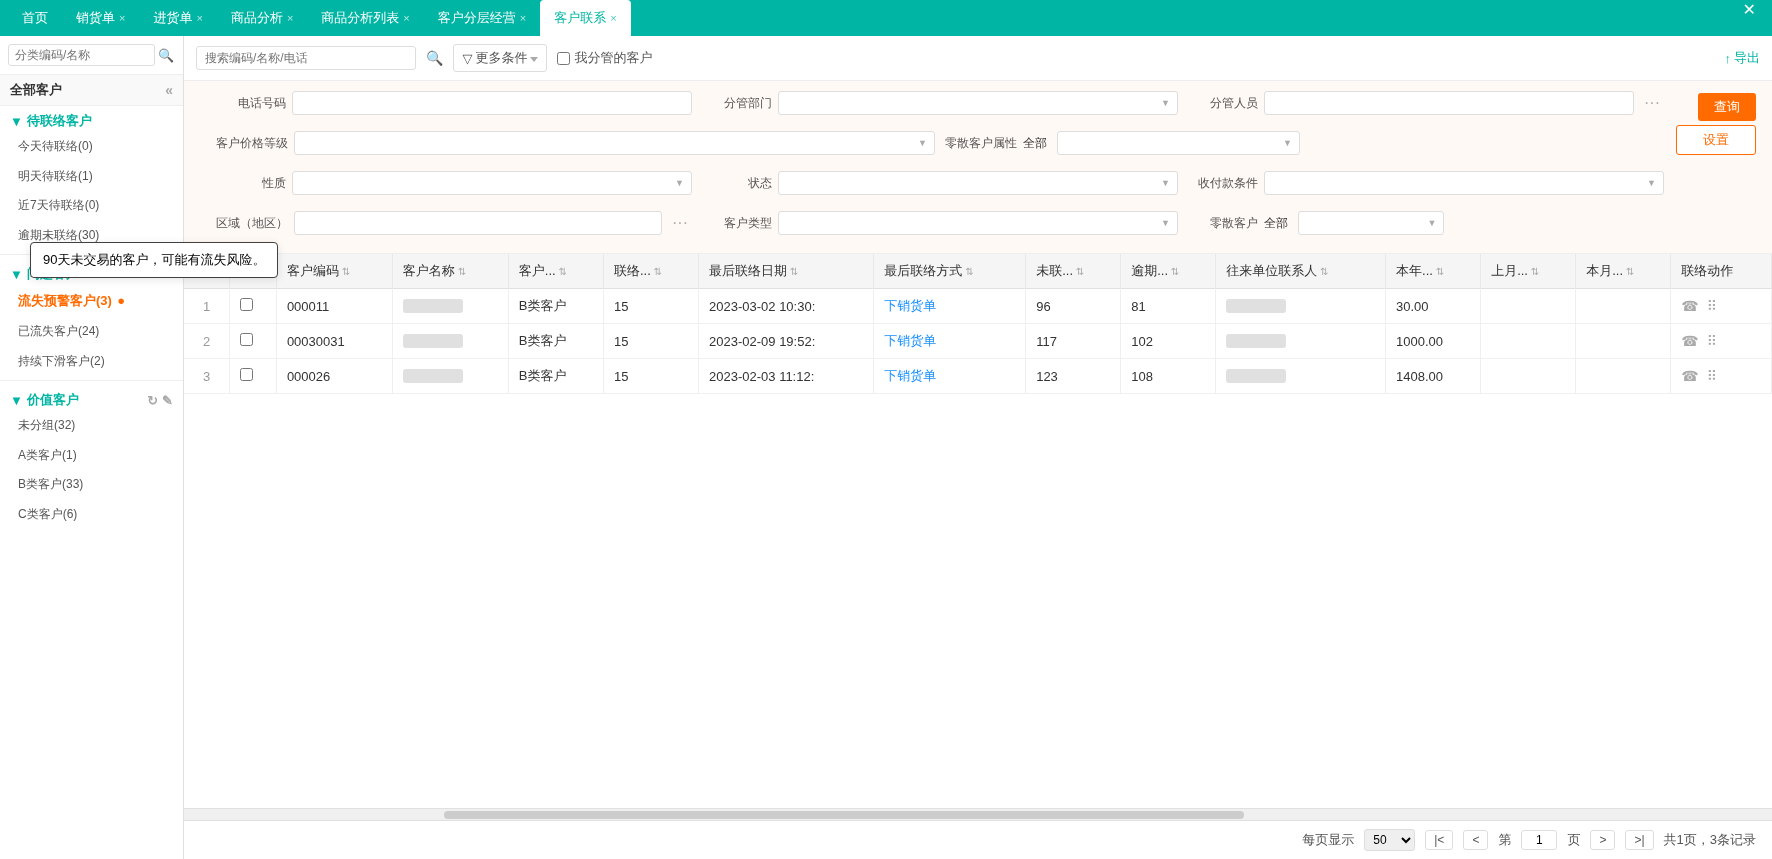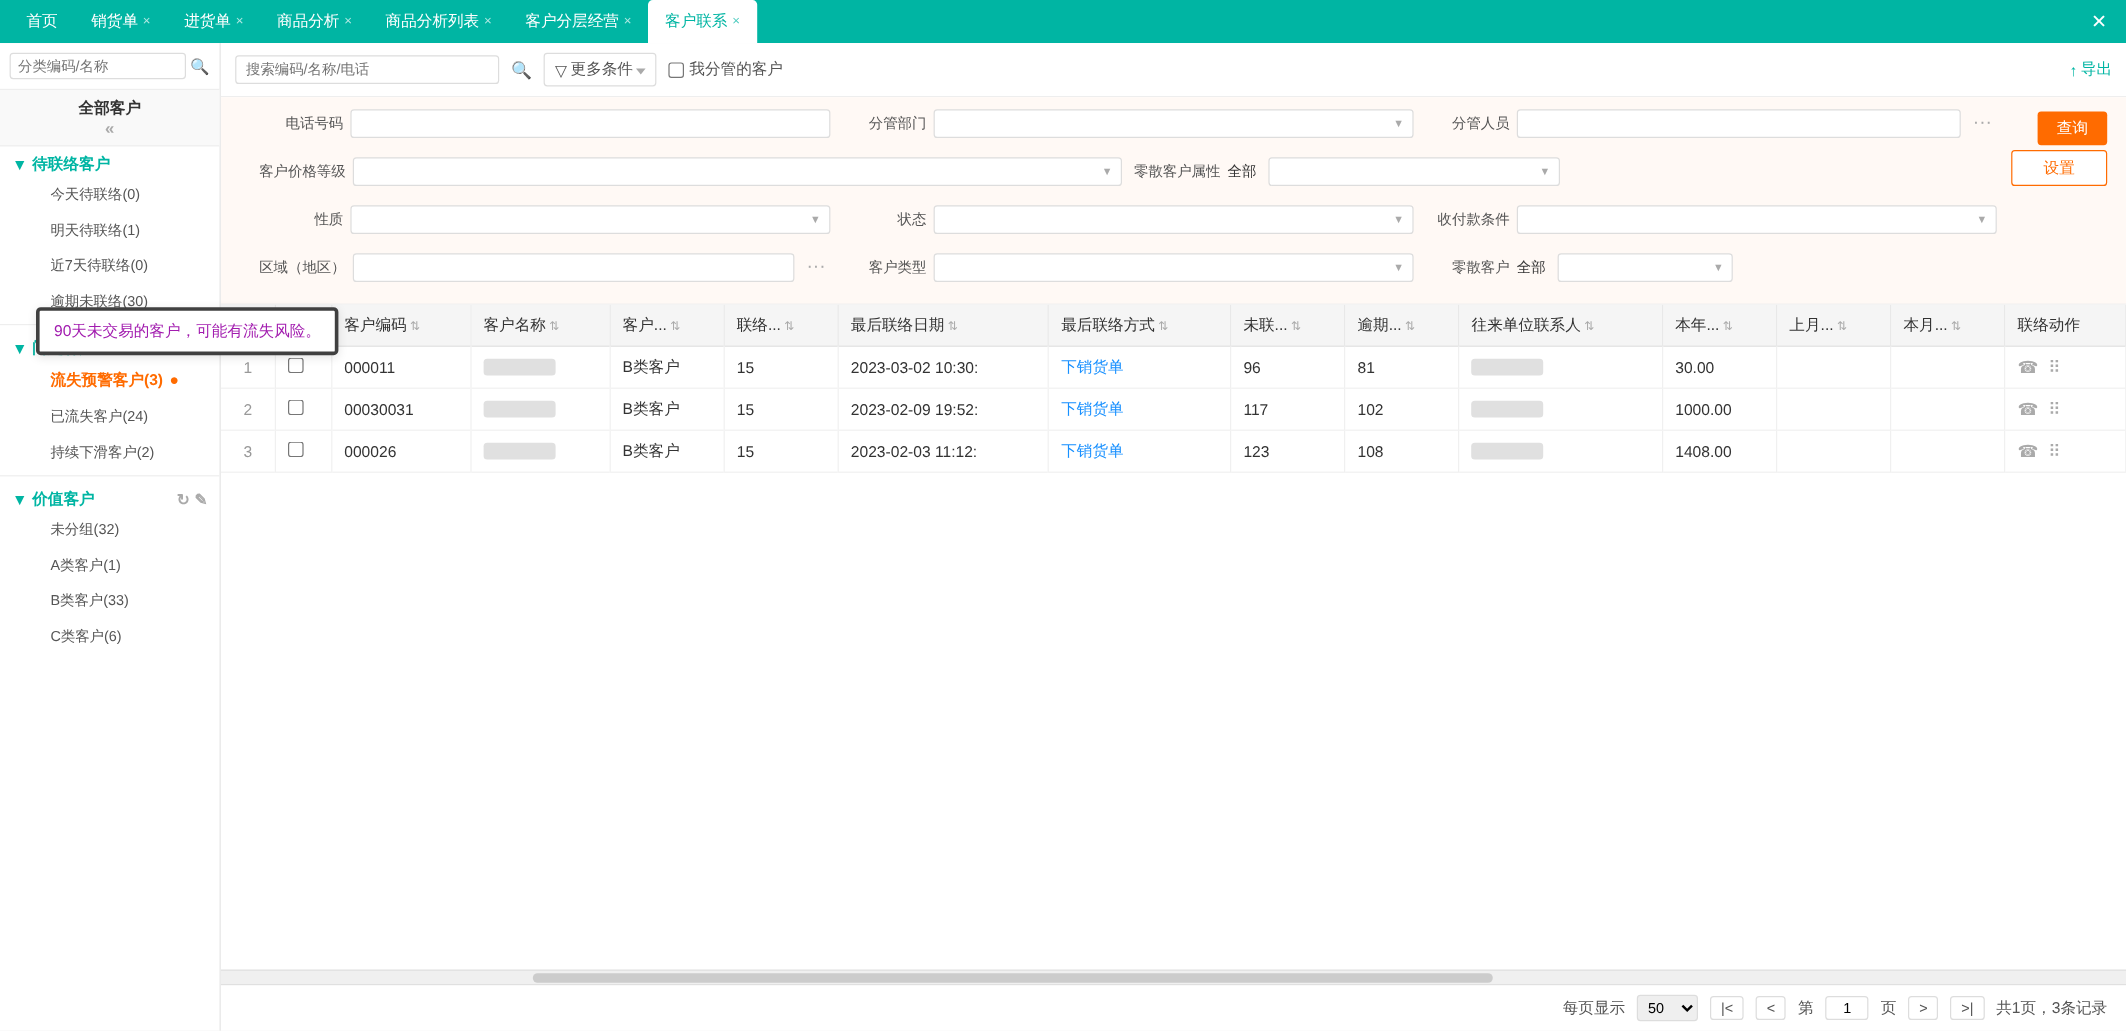--- a/index.html
+++ b/index.html
@@ -2,23 +2,23 @@
 <html><head>
   <meta charset="utf-8">
   <style>
     * { box-sizing: border-box; margin: 0; padding: 0; font-family: 'Microsoft YaHei', Arial, sans-serif; font-size: 13px; }
     body { background: #f5f5f5; overflow: hidden; }
 
     
     .top-nav {
       background: #00b5a3;
       display: flex;
-      align-items: center;
+      align-items: flex-start;
       height: 36px;
-      padding: 11px 8px;
+      padding: 0 8px;
       color: white;
     }
     .nav-tab {
       padding: 0 14px;
       height: 36px;
       line-height: 36px;
       cursor: pointer;
       white-space: nowrap;
       color: white;
       font-size: 13px;
@@ -86,21 +86,20 @@
     }
     .sidebar-header {
       display: flex;
       align-items: center;
       justify-content: space-between;
       padding: 6px 10px;
       font-weight: bold;
       color: #333;
       background: #f9f9f9;
       border-bottom: 1px solid #eee;
-      flex-direction: column;
     }
     .sidebar-header .collapse-btn {
       color: #aaa;
       cursor: pointer;
       font-size: 14px;
     }
     .sidebar-group-label {
       padding: 6px 10px 2px;
       color: #00b5a3;
       font-weight: bold;
@@ -109,21 +108,20 @@
       align-items: center;
       gap: 4px;
       cursor: pointer;
     }
     .sidebar-item {
       padding: 4px 10px 4px 18px;
       color: #555;
       cursor: pointer;
       font-size: 12px;
       line-height: 1.8;
-      margin-left: 24px;
     }
     .sidebar-item.active {
       color: #ff6b00;
       font-weight: bold;
     }
     .sidebar-divider { border-bottom: 1px solid #eee; margin: 4px 0; }
 
     
     .content-area {
       flex: 1;
@@ -381,28 +379,28 @@
       top: 2px;
       background: #ccc;
       border-radius: 4px;
       cursor: pointer;
     }
 
     
     .tooltip-box {
       position: absolute;
       background: white;
-      border: 3px solid #404040;
+      border: 1px solid #404040;
       border-radius: 4px;
       padding: 8px 12px;
       font-size: 12px;
-      color: #a21caf;
+      color: #000000;
       box-shadow: 0 2px 8px rgba(0,0,0,0.1);
       z-index: 100;
-      top: 256px;
+      top: 242px;
       left: 30px;
       white-space: nowrap;
     }
 
     
     input[type=checkbox] { cursor: pointer; }
 
     .triangle-down { display: inline-block; width: 0; height: 0; border-left: 4px solid transparent; border-right: 4px solid transparent; border-top: 5px solid #aaa; vertical-align: middle; }
   </style>
 </head>

